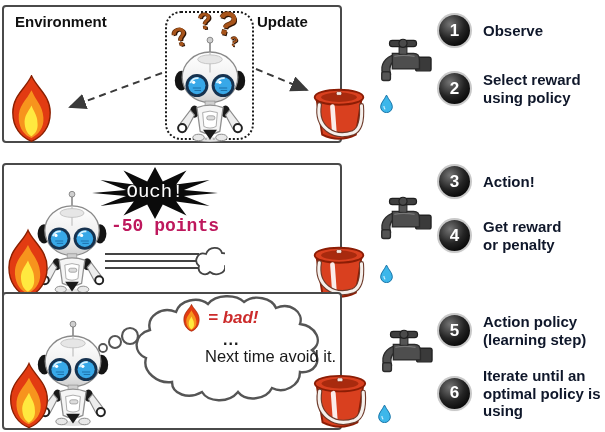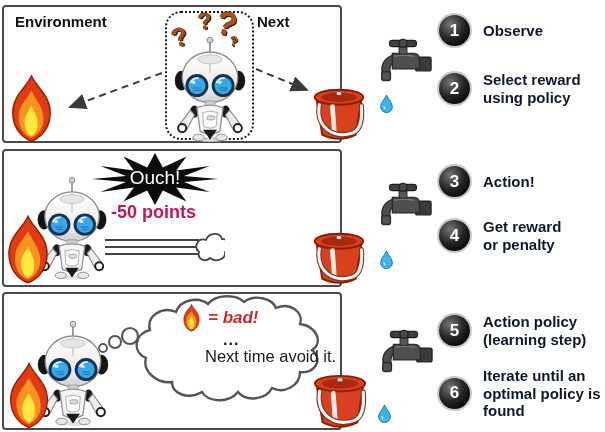--- a/index.html
+++ b/index.html
@@ -108,21 +108,21 @@
       <path d="M10 1 C7 8 1 13 1 19 A9 9 0 0 0 19 19 C19 13 13 8 10 1 Z" fill="#3db7ea" stroke="#1673a8" stroke-width="1.5"></path>
       <path d="M6 18 a5 6 0 0 0 2 5" stroke="#d9f3ff" stroke-width="1.6" fill="none"></path>
     </symbol>
   </defs>
 </svg>
 
 <div id="stage">
 
   <div class="panel" style="top:5px;">
     <div class="corner-label" style="left:11px;top:6px;">Environment</div>
-    <div class="corner-label" style="left:253px;top:6px;">Next</div>
+    <div class="corner-label" style="left:253px;top:6px;">Update</div>
 
     <svg class="abs" style="left:0;top:0;" width="428" height="134">
       <line x1="158" y1="66" x2="66" y2="100" stroke="#3a3a3a" stroke-width="2" stroke-dasharray="7 5" marker-end="url(#ah)"></line>
       <line x1="252" y1="62" x2="303" y2="83" stroke="#3a3a3a" stroke-width="2" stroke-dasharray="7 5" marker-end="url(#ah)"></line>
     </svg>
 
     <div class="dotted-box" style="left:161px;top:4px;width:89px;height:129px;"></div>
 
     <span class="qmark" style="left:168px;top:17px;font-size:26px;transform:rotate(-18deg);">?</span>
     <span class="qmark" style="left:194px;top:3px;font-size:23px;transform:rotate(-6deg);">?</span>
@@ -139,21 +139,21 @@
         <use href="#sym-bucket"></use>
       </svg>
     <svg class="abs" style="left:370px;top:30px;" width="58" height="58">
         <use href="#sym-faucet"></use>
       </svg>
     <svg class="abs" style="left:376px;top:87px;" width="13" height="19">
         <use href="#sym-drop"></use>
       </svg>
   </div>
 
-  <div class="panel" style="top:149px;">
+  <div class="panel" style="top:163px;font-family:Liberation Mono, monospace;">
     <div class="abs" style="left:86px;top:0px;width:130px;height:56px;">
       <svg width="130" height="56" viewBox="0 0 130 56">
         <polygon fill="#0b0b0b" points="128,28 94,31 119.6,41 86.2,36.5 96.5,50.5 72.8,39.6 65,54 57.2,39.6 33.5,50.5 43.8,36.5 10.4,41 36,31.1 2,28 36,24.9 10.4,15 43.8,19.5 33.5,5.5 57.2,16.4 65,2 72.8,16.4 96.5,5.5 86.2,19.5 119.6,15 94,24.9"></polygon>
       </svg>
       <div class="ouch-text">Ouch!</div>
     </div>
     <div class="points-text" style="left:107px;top:51px;">-50 points</div>
 
     <svg class="abs" style="left:28px;top:23px;" width="80" height="106">
         <use href="#sym-robot"></use>
@@ -233,17 +233,17 @@
     </div>
     <div class="step-row" style="left:4px;top:313px;">
       <div class="step-circle">5</div>
       <div class="step-label">Action policy
 (learning step)</div>
     </div>
     <div class="step-row" style="left:4px;top:367px;">
       <div class="step-circle">6</div>
       <div class="step-label">Iterate until an
 optimal policy is
-found</div>
+using</div>
     </div>
   </div>
 
 </div>
 
 </body></html>

